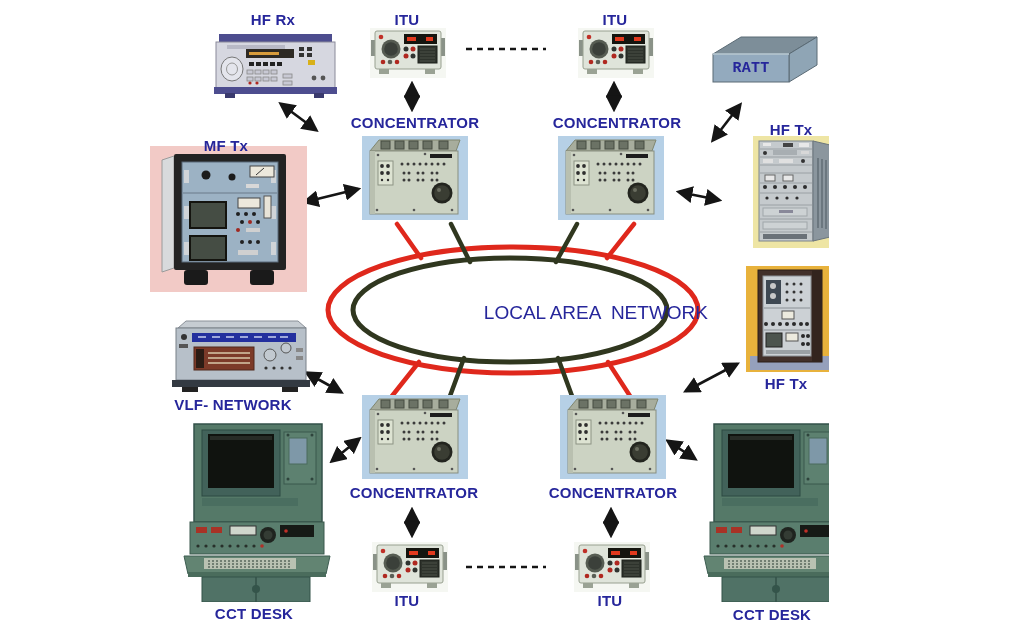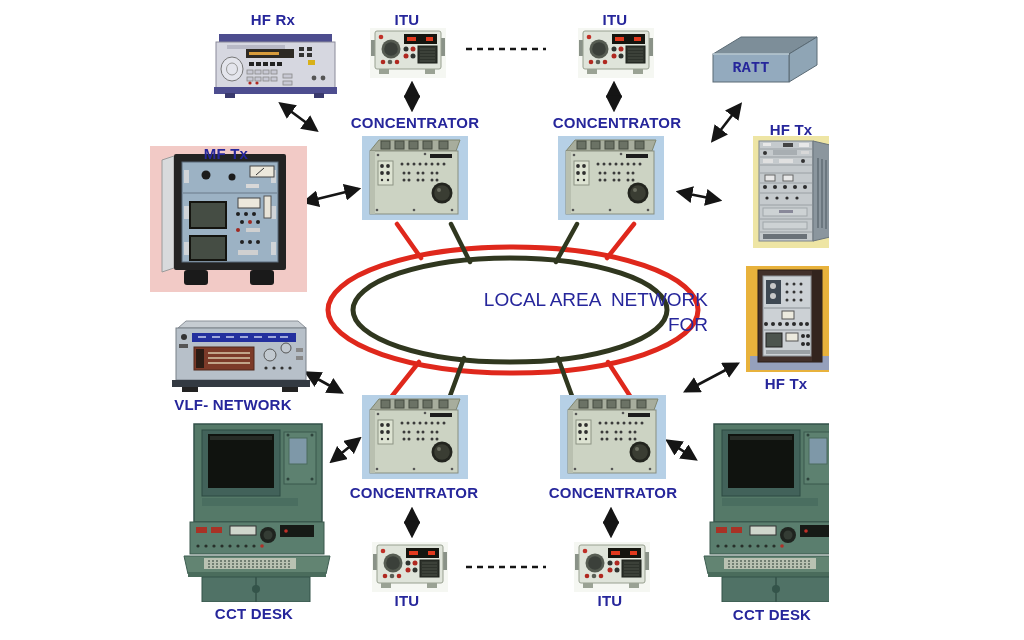--- a/index.html
+++ b/index.html
@@ -431,29 +431,28 @@
   <svg class="device" style="left:574px;top:542px" width="76" height="50">
       <use href="#sym-itu"></use>
     </svg>
 
   <div class="node-label" style="left:273px;top:19px">HF Rx</div>
   <div class="node-label" style="left:407px;top:19px">ITU</div>
   <div class="node-label" style="left:615px;top:19px">ITU</div>
   <div class="node-label ratt-label" style="left:751px;top:68px">RATT</div>
   <div class="node-label" style="left:415px;top:122px">CONCENTRATOR</div>
   <div class="node-label" style="left:617px;top:122px">CONCENTRATOR</div>
-  <div class="node-label" style="left:226px;top:153px">MF Tx</div>
+  <div class="node-label" style="left:226px;top:145px">MF Tx</div>
   <div class="node-label" style="left:791px;top:129px">HF Tx</div>
   <div class="node-label" style="left:786px;top:383px">HF Tx</div>
   <div class="node-label" style="left:233px;top:404px">VLF- NETWORK</div>
   <div class="node-label" style="left:414px;top:492px">CONCENTRATOR</div>
   <div class="node-label" style="left:613px;top:492px">CONCENTRATOR</div>
   <div class="node-label" style="left:254px;top:613px">CCT DESK</div>
   <div class="node-label" style="left:772px;top:614px">CCT DESK</div>
   <div class="node-label" style="left:407px;top:600px">ITU</div>
   <div class="node-label" style="left:610px;top:600px">ITU</div>
 
   <div id="lan-text">
     <div class="lan-line">LOCAL AREA  NETWORK</div>
-    <div class="lan-line">FOR</div>
   </div>
 
 </div>
 
 </body></html>

